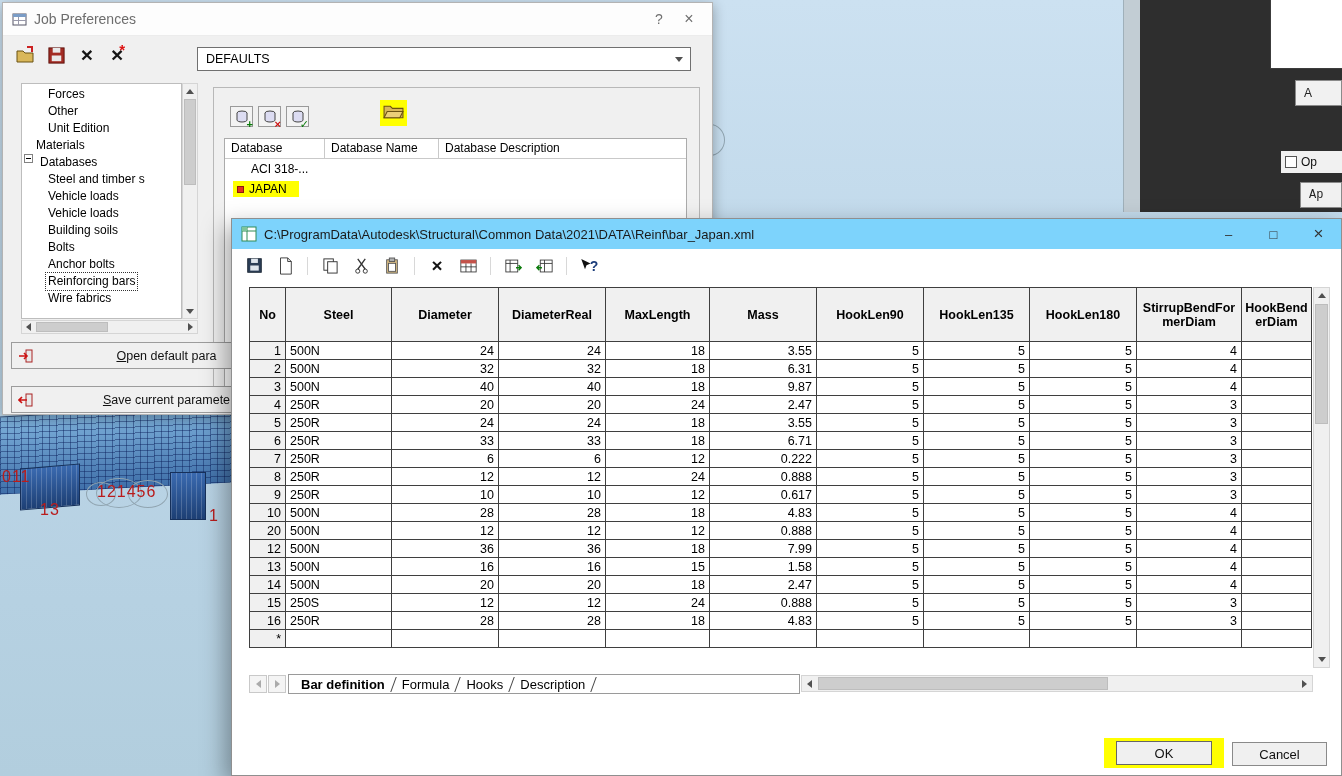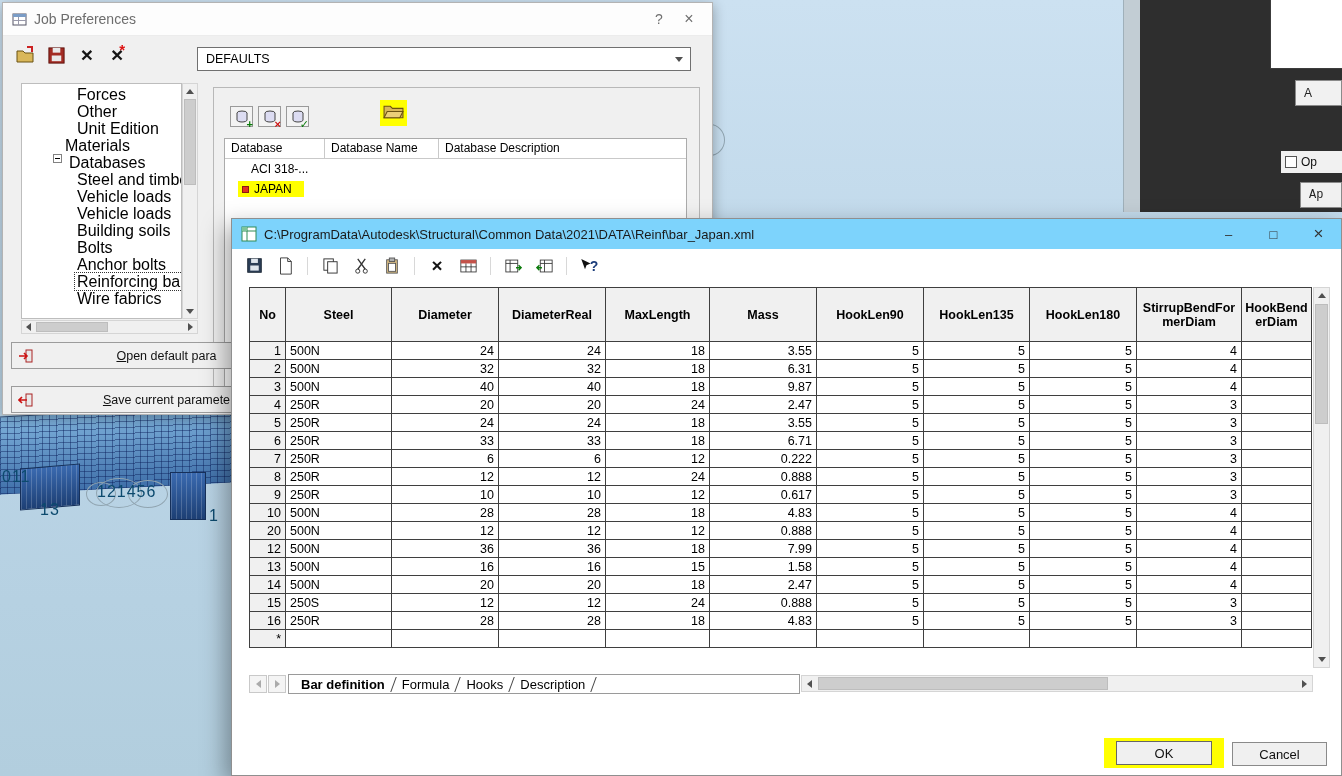--- a/index.html
+++ b/index.html
@@ -8,21 +8,21 @@
 .abs{position:absolute;}
 
 
 .mesh{left:0;top:410px;width:250px;height:78px;z-index:0;
  background:repeating-linear-gradient(90deg,rgba(10,30,90,.45) 0 1px,transparent 1px 7px),
             repeating-linear-gradient(0deg,rgba(10,30,90,.45) 0 1px,transparent 1px 6px),
             linear-gradient(180deg,#7fb2dc,#3f6fa9);
  transform:skewY(-3deg);border-top:1px solid #2c4f7c;}
 .pylon{z-index:0;background:repeating-linear-gradient(90deg,rgba(255,255,255,.18) 0 1px,transparent 1px 5px),linear-gradient(180deg,#3a6ab0,#1d3f74);border:1px solid #16305a;}
 .ell{z-index:0;border:1px solid #90a4b0;border-radius:50%;background:transparent;}
-.mlabel{z-index:0;color:#0c4a6e;font-size:16px;letter-spacing:1px;white-space:nowrap;}
+.mlabel{z-index:0;color:#b91c1c;font-size:16px;letter-spacing:1px;white-space:nowrap;}
 
 
 .graystrip{left:1123px;top:0;width:17px;height:212px;background:#c2cdd4;border-left:1px solid #9fb0ba;z-index:1;}
 .darkview{left:1140px;top:0;width:202px;height:212px;background:#2e2e2e;z-index:1;}
 .cornerbox{left:1270px;top:0;width:72px;height:69px;background:#fff;border-left:1px solid #3c3c3c;border-bottom:1px solid #3c3c3c;z-index:1;}
 .fragbtn{background:#f1f1f1;border:1px solid #8a8a8a;font-size:12px;color:#222;display:flex;align-items:center;padding-left:8px;z-index:1;}
 .fragchk{background:#f1f1f1;display:flex;align-items:center;gap:4px;font-size:12px;color:#111;padding:0 4px;z-index:1;}
 .chkbox{width:12px;height:12px;background:#fff;border:1px solid #555;flex:none;}
 
 
@@ -43,21 +43,21 @@
 .jp-titlebar{height:33px;background:#fdfdfd;display:flex;align-items:center;padding:0 8px;border-bottom:1px solid #ececec;}
 .jp-title{color:#6d6d6d;font-size:14px;margin-left:7px;flex:1;}
 .cap{width:30px;text-align:center;color:#707070;font-size:14px;}
 .jp-toolbar{left:10px;top:40px;display:flex;gap:7px;align-items:center;}
 .ticon{width:24px;height:24px;display:flex;align-items:center;justify-content:center;}
 .xmark{font-size:21px;font-weight:bold;color:#151515;line-height:20px;}
 .star{color:#d11;font-weight:bold;font-size:15px;margin-left:-4px;position:relative;top:-6px;}
 .combo{left:194px;top:44px;width:494px;height:24px;background:#fff;border:1px solid #707070;font-size:12.5px;display:flex;align-items:center;padding:0 8px;color:#000;position:absolute;}
 .combo-arrow{position:absolute;right:7px;top:9px;}
 .tree{left:18px;top:80px;width:161px;height:236px;background:#fff;border:1px solid #bdbdbd;overflow:hidden;padding-top:2px;position:absolute;}
-.titem{height:17px;line-height:17px;font-size:16px;white-space:nowrap;display:flex;color:#000;margin-left:29px;}
+.titem{height:17px;line-height:17px;font-size:12px;white-space:nowrap;display:flex;color:#000;}
 .titem.lv1{padding-left:12px;}
 .titem.lv2{padding-left:24px;}
 .titem.hasx{padding-left:2px;}
 .titem .tlabel{padding:0 2px;}
 .titem.sel .tlabel{outline:1px dotted #333;}
 .exp{width:9px;height:9px;border:1px solid #828282;background:#fff;position:relative;margin-right:5px;flex:none;}
 .exp::after{content:"";position:absolute;left:1px;right:1px;top:3px;height:1px;background:#000;}
 .jp-foot{position:absolute;left:8px;width:296px;height:27px;display:flex;align-items:center;padding:0 6px;background:#f0f0f0;border:1px solid #9c9c9c;}
 .jp-foot .lbl{flex:1;text-align:center;font-size:12.5px;display:block;color:#111;}
 .jp-foot .lbl::first-letter{text-decoration:underline;}
@@ -273,21 +273,21 @@
       <div class="dblist">
         <div class="db-head">
           <span class="db-hcell" style="width:100px;">Database</span>
           <span class="db-hcell" style="width:114px;">Database Name</span>
           <span class="db-hcell" style="flex:1;border-right:none;">Database Description</span>
         </div>
         <div class="db-row">
           <span style="margin-left:26px;">ACI 318-...</span>
         </div>
         <div class="db-row">
-          <span class="jchip" style="margin-left:13px;">
+          <span class="jchip" style="margin-left:8px;">
             <span class="redsq"></span>
             <span>JAPAN</span>
           </span>
         </div>
       </div>
     </div>
 
     <button class="jp-foot" style="top:339px;">
       <svg width="15" height="14" viewBox="0 0 15 14">
           <rect x="8" y="1" width="6" height="12" fill="#e9e9e9" stroke="#a22"></rect>

